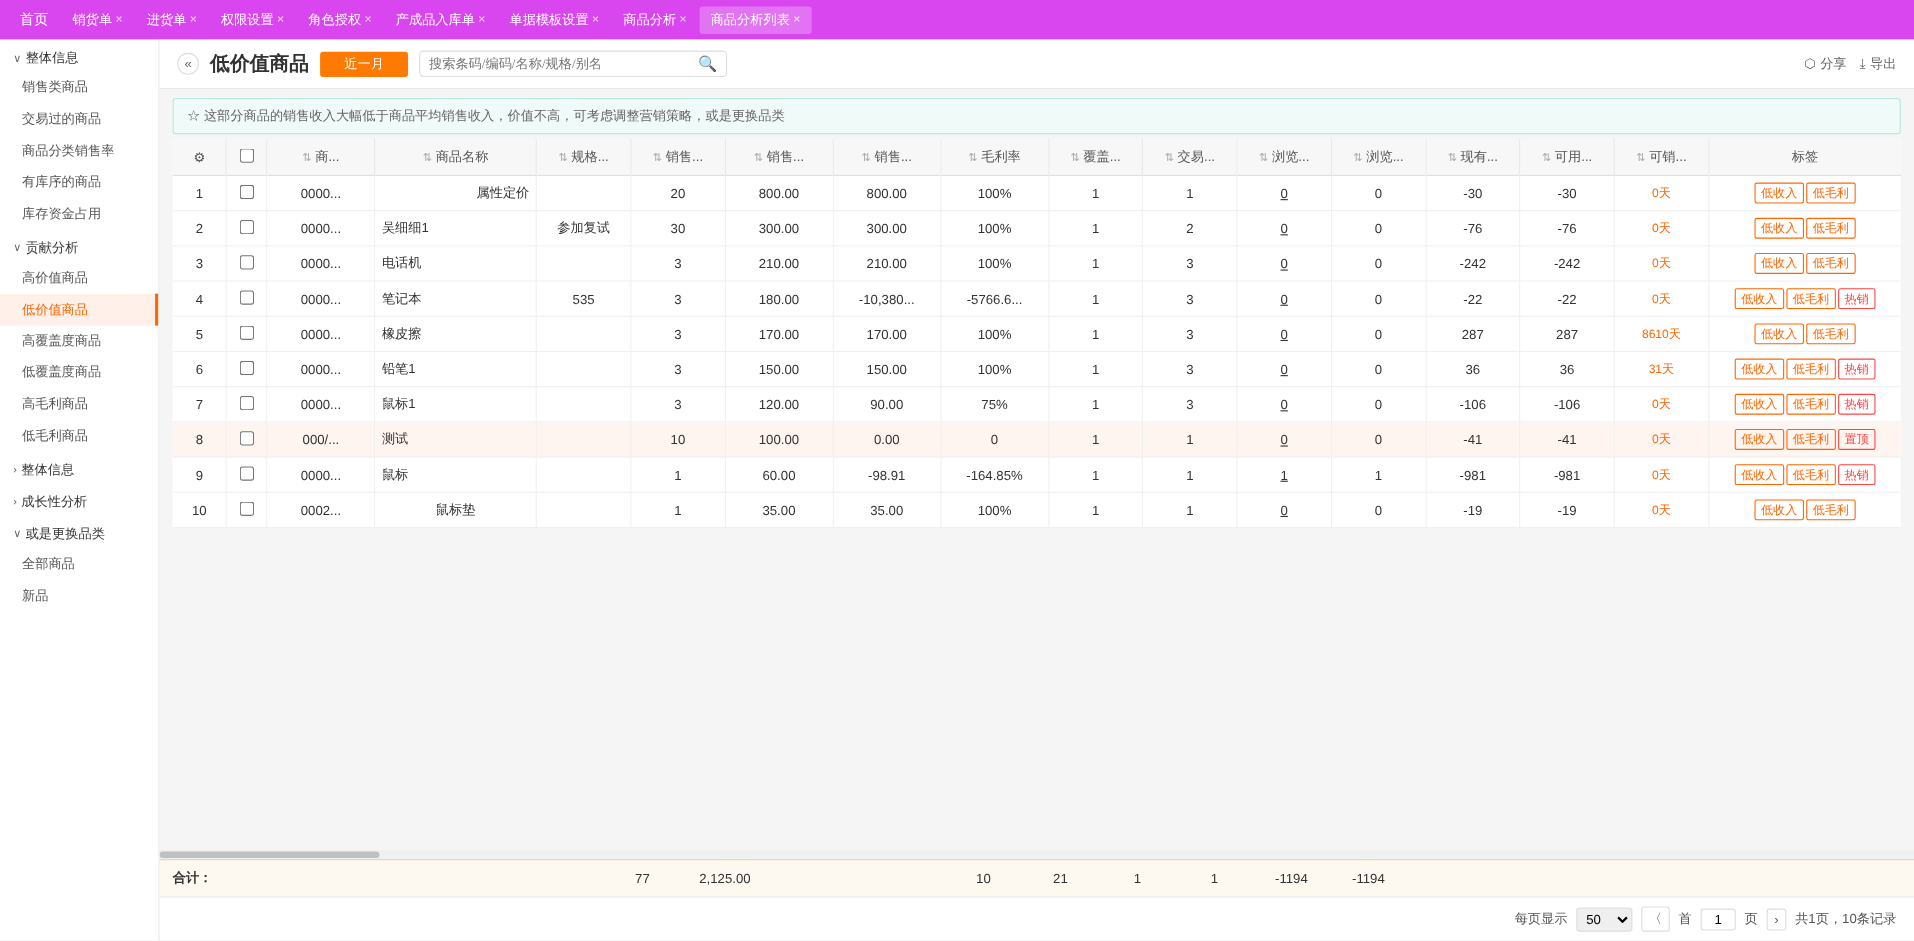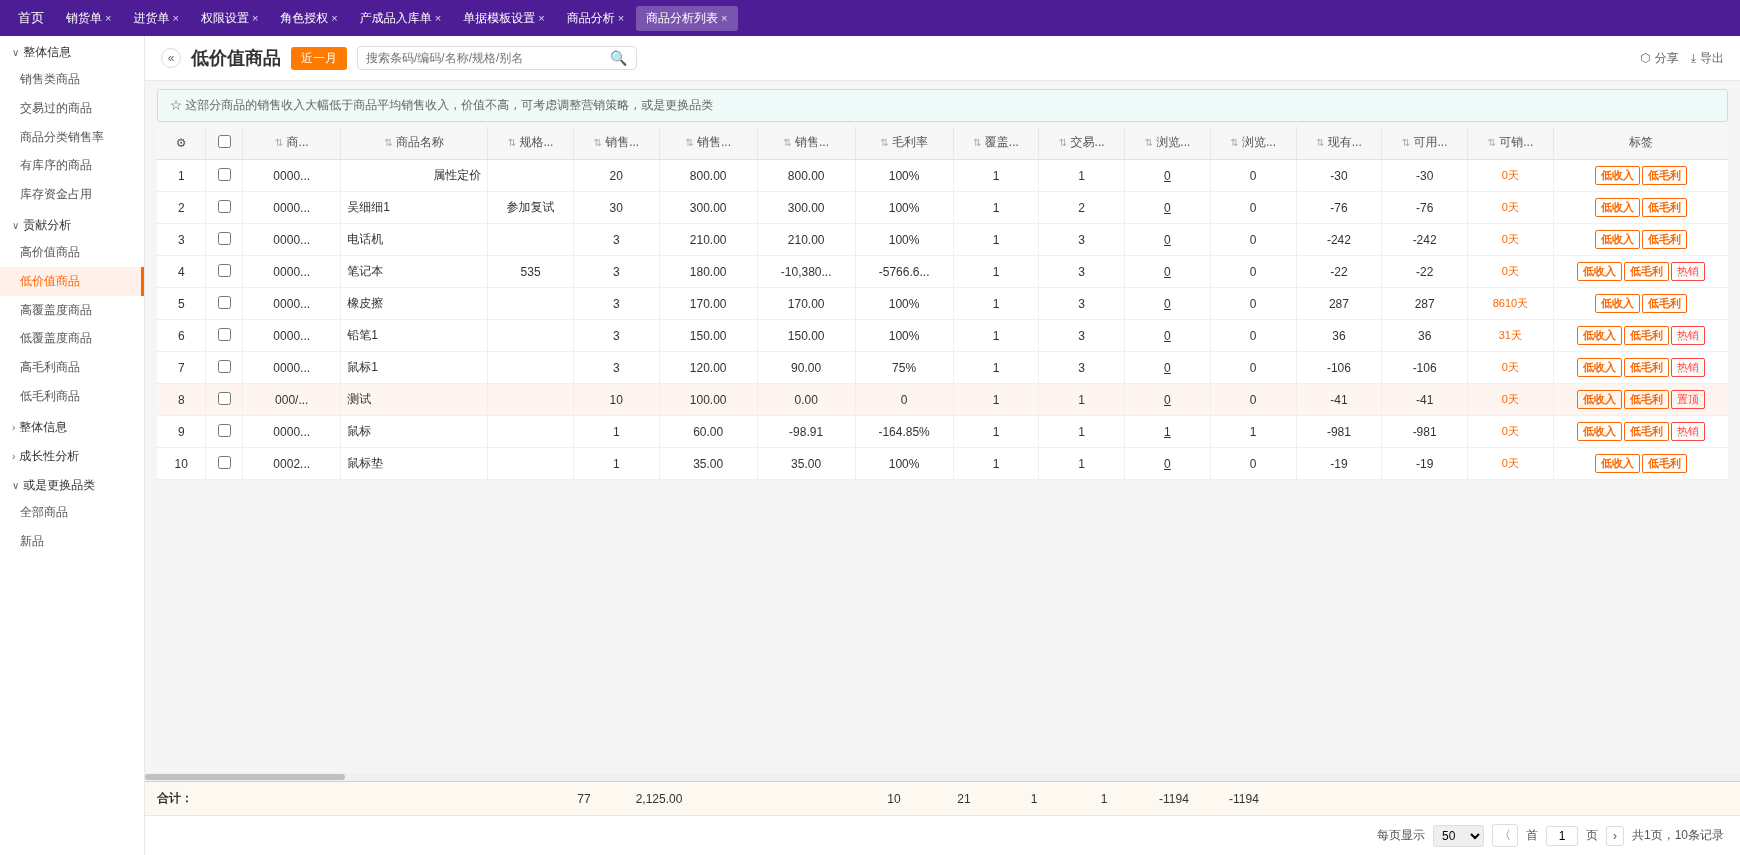--- a/index.html
+++ b/index.html
@@ -1,20 +1,20 @@
 <!DOCTYPE html>
 <html><head>
   <meta charset="utf-8">
   <style>
     * { box-sizing: border-box; margin: 0; padding: 0; font-family: 'Microsoft YaHei', Arial, sans-serif; font-size: 12px; }
     body { background: #f5f5f5; overflow: hidden; }
     
     
     .top-nav {
-      background: #4c1d95;
+      background: #d946ef;
       height: 36px;
       display: flex;
       align-items: center;
       padding: 0 8px;
       gap: 2px;
     }
     .nav-item {
       color: white;
       padding: 4px 10px;
       cursor: pointer;
@@ -80,21 +80,21 @@
       border-bottom: 1px solid #e8e8e8;
     }
     .page-title {
       font-size: 18px;
       font-weight: 600;
       color: #333;
     }
     .filter-btn {
       background: #ff7a00;
       color: white;
-      padding: 3px 10px;
+      padding: 3px 22px;
       border-radius: 3px;
       font-size: 12px;
       cursor: pointer;
     }
     .search-box {
       display: flex;
       align-items: center;
       border: 1px solid #ddd;
       border-radius: 4px;
       padding: 3px 8px;
@@ -102,20 +102,21 @@
       gap: 4px;
       flex: 1;
       max-width: 280px;
     }
     .search-box input {
       border: none;
       outline: none;
       font-size: 12px;
       color: #999;
       width: 100%;
+      font-family: Liberation Serif, serif;
     }
     .search-icon { color: #ff6600; font-size: 14px; }
     .header-actions {
       margin-left: auto;
       display: flex;
       gap: 12px;
     }
     .action-btn {
       color: #666;
       cursor: pointer;
@@ -181,21 +182,21 @@
     td:last-child { border-right: none; }
     tbody tr.highlighted { background: #fff5f0; }
     
     .tag {
       display: inline-block;
       padding: 1px 5px;
       border-radius: 2px;
       font-size: 11px;
       margin: 0 1px;
     }
-    .tag-orange { color: #ff6600; border: 1px solid #ff6600; font-weight: bold; }
+    .tag-orange { color: #ff6600; border: 1px solid #ff6600; }
     .tag-red { color: #ff4444; border: 1px solid #ff4444; }
     
     .link-underline { text-decoration: underline; cursor: pointer; color: #333; }
     
     .days-badge { color: #ff6600; font-size: 11px; }
     
     
     .totals-bar {
       background: #fdf8f0;
       border-top: 1px solid #e0d0b0;
@@ -579,21 +580,21 @@
     <td>1</td>
     <td>-981</td>
     <td>-981</td>
     <td><span class="days-badge">0天</span></td>
     <td><span class="tag tag-orange">低收入</span><span class="tag tag-orange">低毛利</span><span class="tag tag-red">热销</span></td>
   </tr>
             <tr>
     <td>10</td>
     <td><input type="checkbox" style=""></td>
     <td>0002...</td>
-    <td style="text-align:left">鼠标垫</td>
+    <td style="text-align:center">鼠标垫</td>
     <td></td>
     <td>1</td>
     <td>35.00</td>
     <td>35.00</td>
     <td>100%</td>
     <td>1</td>
     <td>1</td>
     <td><span class="link-underline">0</span></td>
     <td>0</td>
     <td>-19</td>

